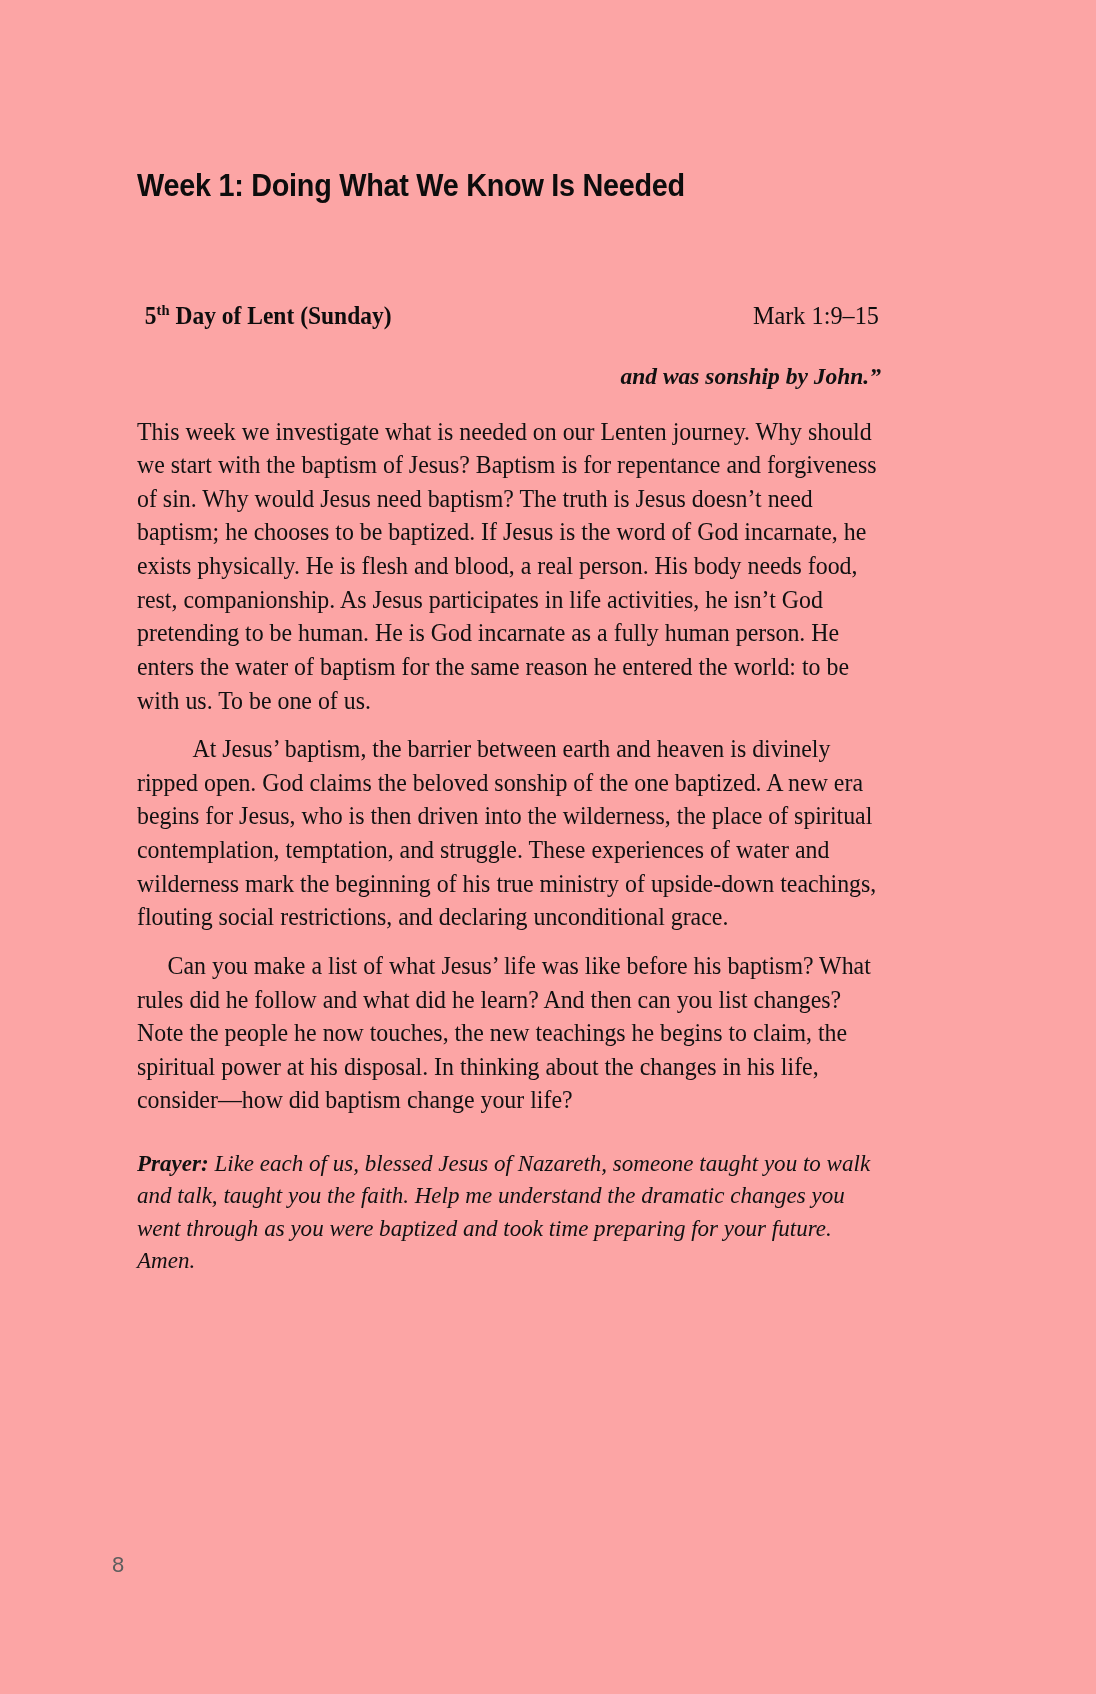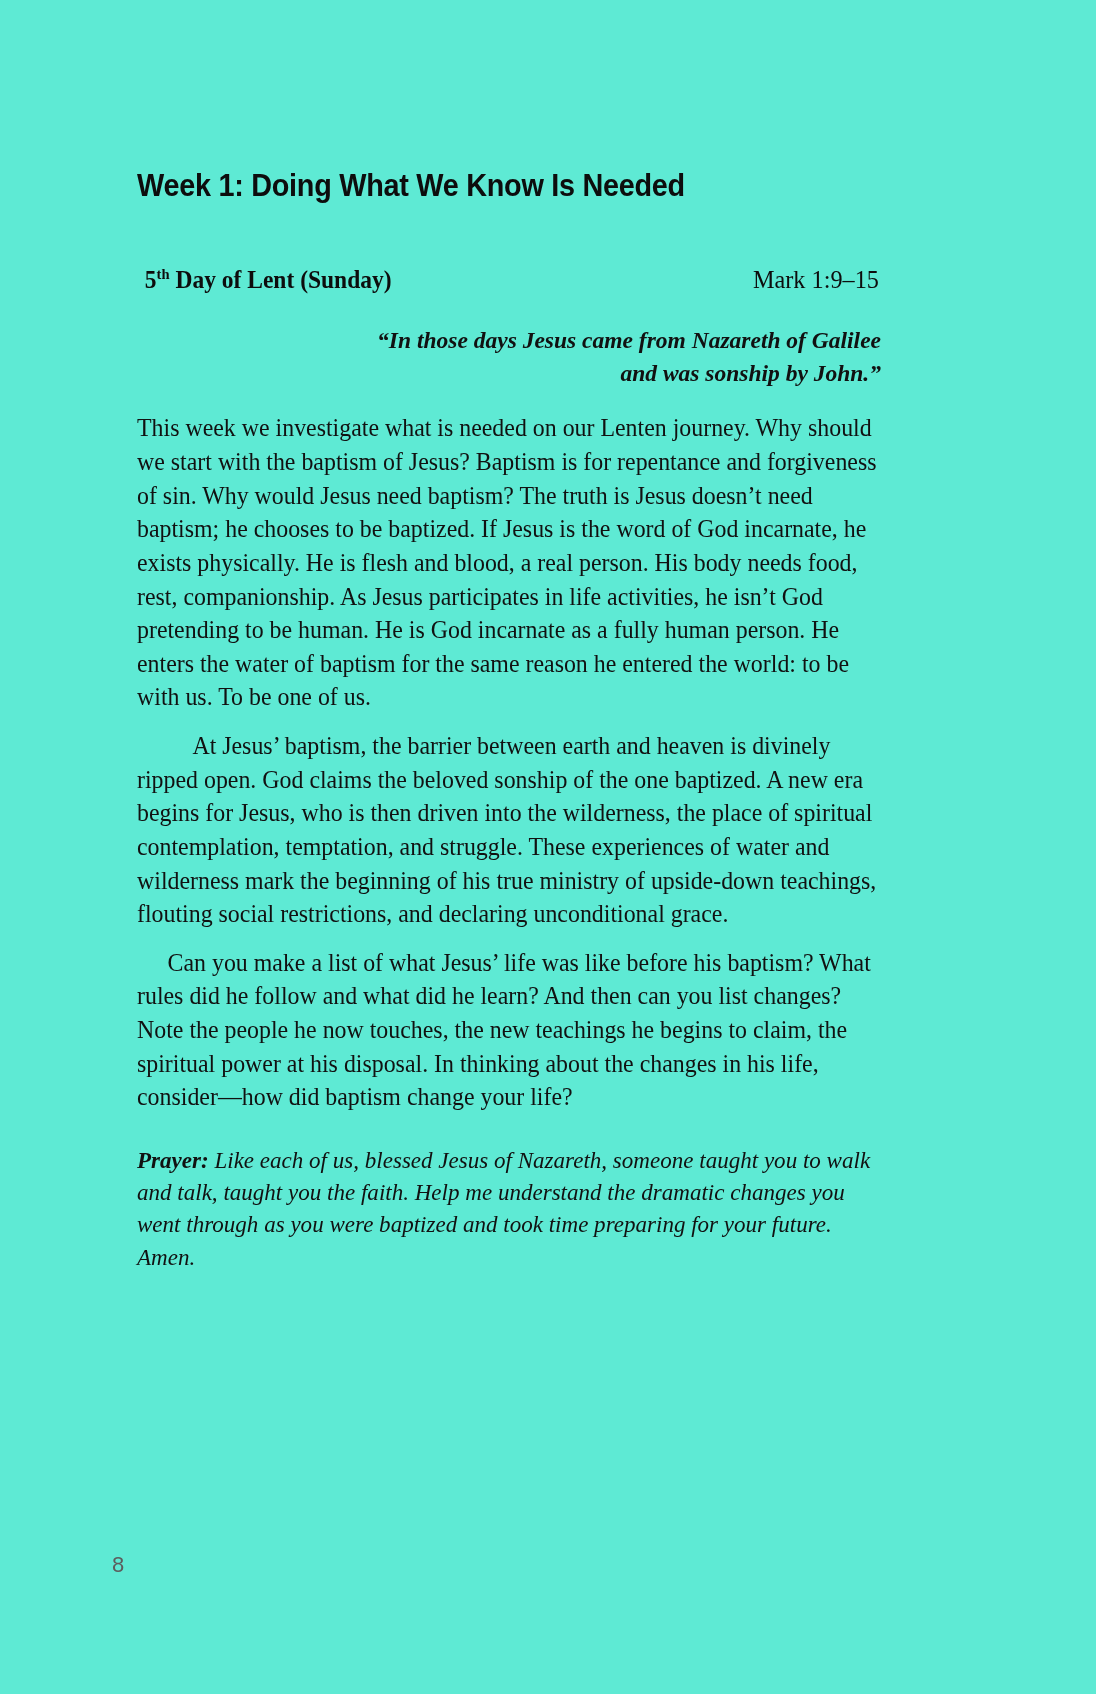--- a/index.html
+++ b/index.html
@@ -4,21 +4,21 @@
 <style>
   html, body {
     margin: 0;
     padding: 0;
     background: #ffffff;
   }
   .page {
     position: relative;
     width: 1096px;
     height: 1694px;
-    background: #5eead4;
+    background: #fca5a5;
     overflow: hidden;
     font-family: "Liberation Serif", "DejaVu Serif", serif;
     color: #111111;
   }
   .content {
     position: absolute;
     left: 137px;
     top: 168px;
     width: 744px;
   }
@@ -35,21 +35,21 @@
     transform: scaleX(0.93);
     transform-origin: left center;
     white-space: nowrap;
   }
 
   
   .day-row {
     display: flex;
     align-items: baseline;
     justify-content: space-between;
-    margin-top: 62px;
+    margin-top: 98px;
   }
   .day-label {
     font-weight: bold;
     font-size: 25px;
     color: #0d0d0d;
     transform: scaleX(0.94);
     transform-origin: left baseline;
     white-space: nowrap;
   }
   .day-label sup {
@@ -132,21 +132,20 @@
   <div class="content">
 
     <h1 class="week-title">Week 1: Doing What We Know Is Needed</h1>
 
     <div class="day-row">
       <div class="day-label"><span>5</span><sup>th</sup><span> Day of Lent (Sunday)</span></div>
       <div class="scripture-ref">Mark 1:9–15</div>
     </div>
 
     <div class="epigraph">
-      <div>“In those days Jesus came from Nazareth of Galilee</div>
       <div>and was sonship by John.”</div>
     </div>
 
     <div class="body-block">
       <p class="body">This week we investigate what is needed on our Lenten journey. Why should we start with the baptism of Jesus? Baptism is for repentance and forgiveness of sin. Why would Jesus need baptism? The truth is Jesus doesn’t need baptism; he chooses to be baptized. If Jesus is the word of God incarnate, he exists physically. He is flesh and blood, a real person. His body needs food, rest, companionship. As Jesus participates in life activities, he isn’t God pretending to be human. He is God incarnate as a fully human person. He enters the water of baptism for the same reason he entered the world: to be with us. To be one of us.</p>
       <p class="body indent-large">At Jesus’ baptism, the barrier between earth and heaven is divinely ripped open. God claims the beloved sonship of the one baptized. A new era begins for Jesus, who is then driven into the wilderness, the place of spiritual contemplation, temptation, and struggle. These experiences of water and wilderness mark the beginning of his true ministry of upside-down teachings, flouting social restrictions, and declaring unconditional grace.</p>
       <p class="body indent-small">Can you make a list of what Jesus’ life was like before his baptism? What rules did he follow and what did he learn? And then can you list changes? Note the people he now touches, the new teachings he begins to claim, the spiritual power at his disposal. In thinking about the changes in his life, consider—how did baptism change your life?</p>
     </div>
 
     <div class="prayer"><span class="prayer-label">Prayer:</span><span> Like each of us, blessed Jesus of Nazareth, someone taught you to walk and talk, taught you the faith. Help me understand the dramatic changes you went through as you were baptized and took time preparing for your future. Amen.</span></div>

